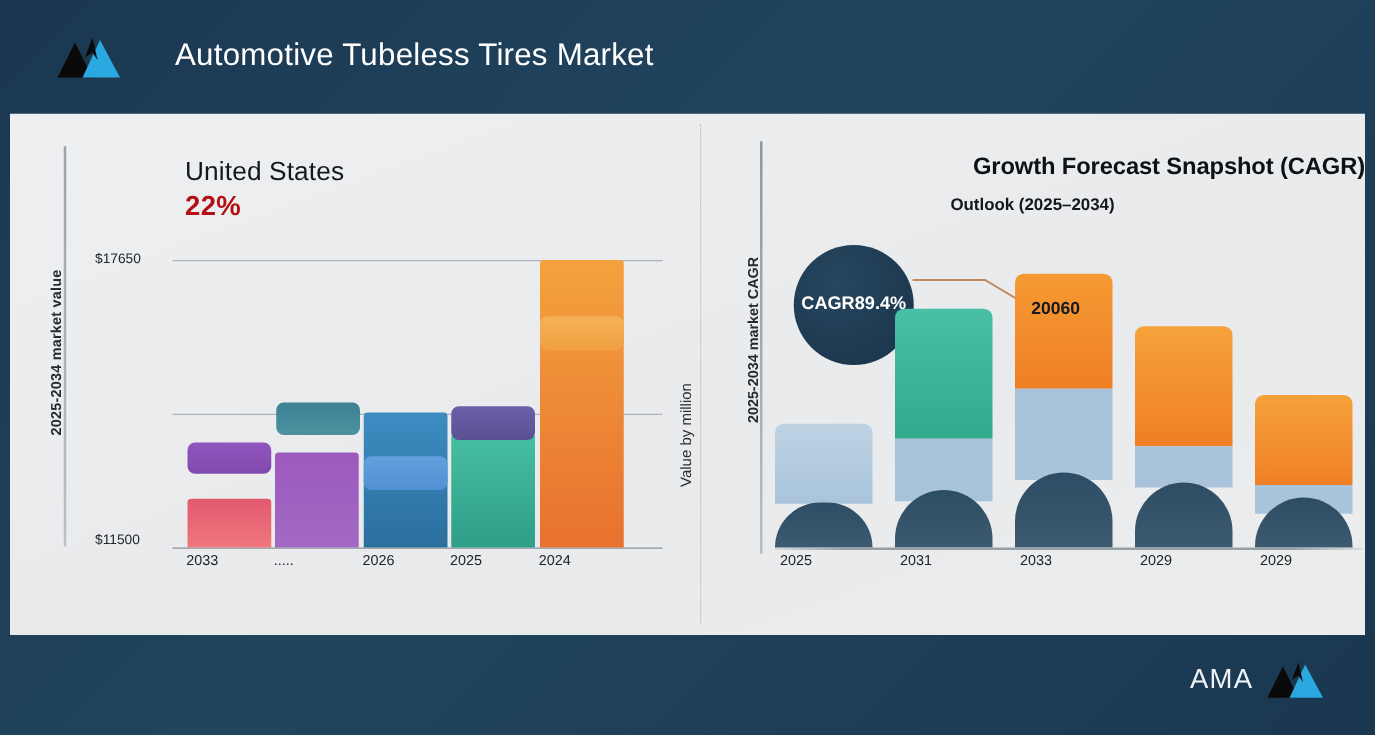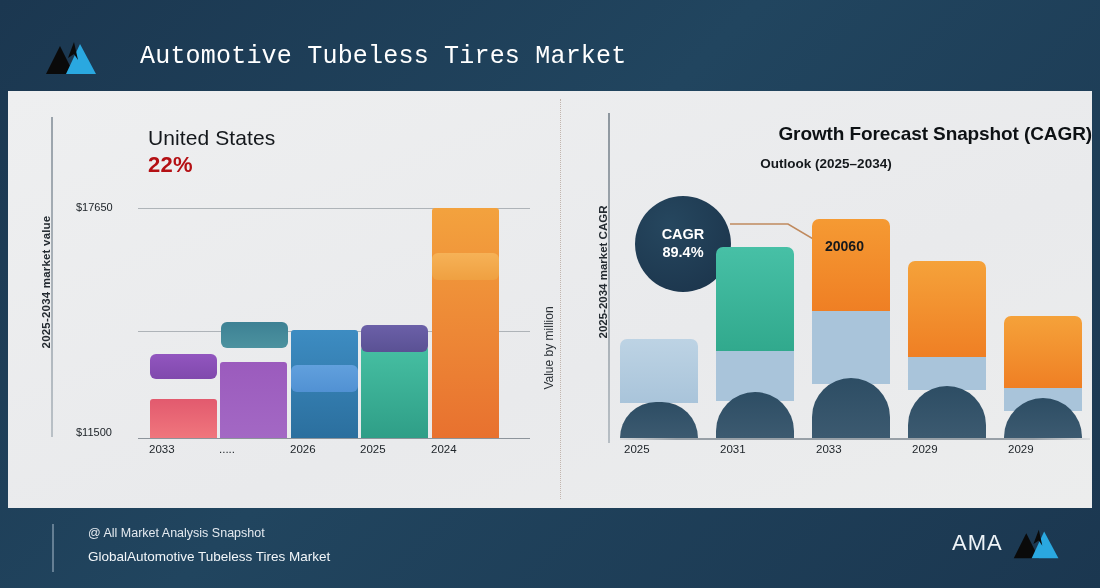--- a/index.html
+++ b/index.html
@@ -6,21 +6,21 @@
   body{
     width:1100px;height:588px;overflow:hidden;
     background:#1d3a52;
     font-family:"Liberation Sans", sans-serif;
     -webkit-font-smoothing:antialiased;
   }
   .slide{position:relative;width:1100px;height:588px;background:#1d3a52;
          background:linear-gradient(135deg,#1b3750 0%,#21455f 45%,#1b3750 100%);}
 
   
-  .header{position:absolute;left:0;top:16px;width:956px;height:88px;font-family:Liberation Mono, monospace;}
+  .header{position:absolute;left:0;top:4px;width:956px;height:88px;}
   .logo-header{position:absolute;left:44px;top:22px;width:56px;height:40px;}
   .header-title{position:absolute;left:140px;top:26px;
      font-size:25px;color:#ffffff;letter-spacing:.2px;font-weight:400;}
 
   
   .canvas{position:absolute;left:8px;top:91px;width:1084px;height:417px;
      background:#ecedee;
      background:linear-gradient(160deg,#eeeff0 0%,#e9eaec 60%,#eceded 100%);}
 
   .divider{position:absolute;left:560px;top:99px;width:0;height:400px;
@@ -63,21 +63,21 @@
   .r-title{position:absolute;left:0;top:32px;width:532px;text-align:right;
      font-size:19px;font-weight:bold;color:#0d1114;letter-spacing:-.1px;}
   .r-sub{position:absolute;left:0;top:65px;width:532px;text-align:center;
      font-size:13.5px;font-weight:bold;color:#14181c;}
   .r-baseline{position:absolute;left:60px;top:347px;width:470px;height:1.5px;
      background:linear-gradient(90deg,rgba(160,167,173,.25),#98a0a7 12%,#98a0a7 88%,rgba(160,167,173,.2));}
 
   .cagr-bubble{position:absolute;left:75px;top:105px;width:96px;height:96px;
      border-radius:50%;background:#1d3a52;
      background:radial-gradient(circle at 36% 30%,#26475f,#1a3249);
-     display:flex;flex-direction:column;align-items:center;justify-content:center;
+     display:flex;flex-direction:row;align-items:center;justify-content:center;
      color:#fff;}
   .cagr-bubble span{display:block;font-size:14.5px;font-weight:bold;line-height:1.22;}
 
   .stack{position:absolute;bottom:0;}
   .seg-top{position:absolute;left:0;right:0;border-radius:7px 7px 0 0;}
   .seg-mid{position:absolute;left:0;right:0;}
   .seg-base{position:absolute;left:0;right:0;bottom:0;
      border-radius:40px 40px 0 0;
      background:linear-gradient(180deg,#2d4d64,#3c5a70);}
   .bar-val{position:absolute;font-size:14px;font-weight:bold;color:#16191c;}
@@ -213,25 +213,20 @@
 
     <div class="r-baseline"></div>
 
     <div class="xlab" style="left:64px;top:352px;">2025</div>
     <div class="xlab" style="left:160px;top:352px;">2031</div>
     <div class="xlab" style="left:256px;top:352px;">2033</div>
     <div class="xlab" style="left:352px;top:352px;">2029</div>
     <div class="xlab" style="left:448px;top:352px;">2029</div>
   </div>
 
-  <div class="footer">
-    <div class="foot-rule"></div>
-    <div class="foot-l1">@ All Market Analysis Snapshot</div>
-    <div class="foot-l2">GlobalAutomotive Tubeless Tires Market</div>
-  </div>
   <div class="foot-logo-text">AMA</div>
   <div class="foot-logo-mark">
     <svg width="50" height="36" viewBox="0 0 56 40">
       <path d="M2 36 L16 8 L30 36 Z" fill="#0a0a0a"></path>
       <path d="M22 36 L36 6 L52 36 Z" fill="#2aa8e0"></path>
       <path d="M24 20 L30 4 L34 22 L30 16 Z" fill="#0a0a0a"></path>
     </svg>
   </div>
 
 </div>

